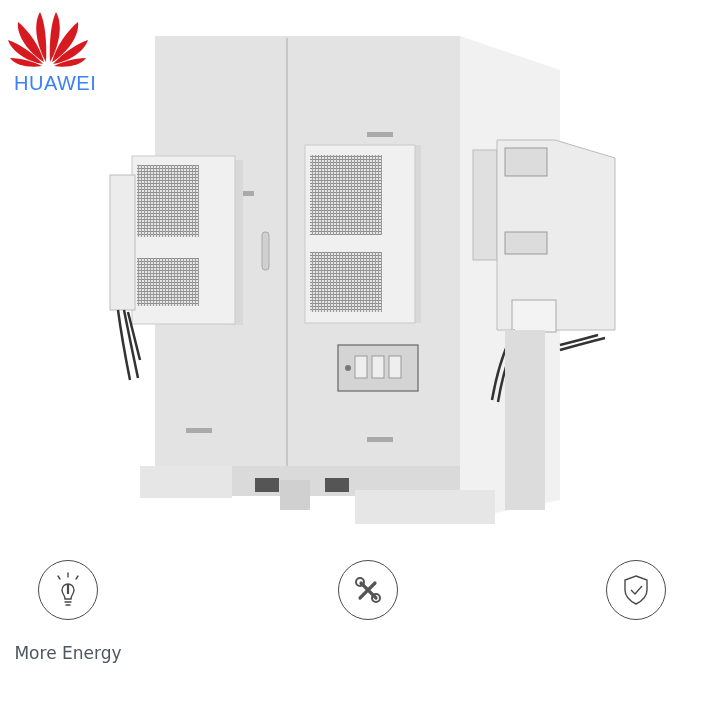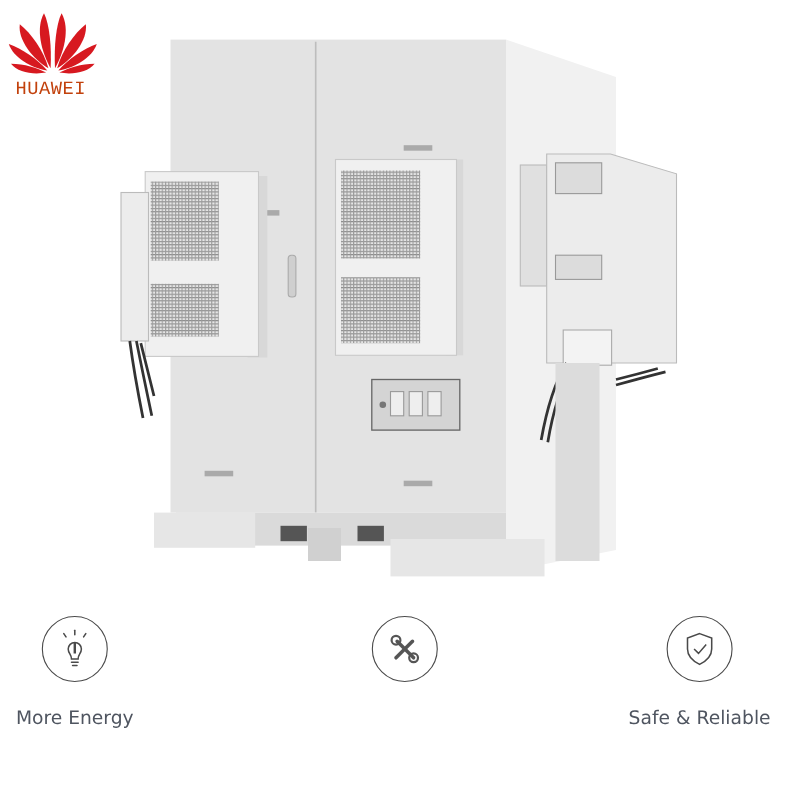--- a/index.html
+++ b/index.html
@@ -1,19 +1,19 @@
 <!DOCTYPE html>
 <html><head>
 <meta charset="utf-8">
 <style>
   html, body { margin:0; padding:0; background:#ffffff; }
   body { width:720px; height:720px; position:relative; overflow:hidden; font-family:"DejaVu Sans", sans-serif; }
   .abs { position:absolute; }
   .logo { left:6px; top:4px; width:84px; height:90px; }
-  .logo-word { position:absolute; left:8px; top:68px; font-family:Liberation Mono, monospace; font-size:17px; letter-spacing:0.5px; color:#c2410c; font-weight:500; }
+  .logo-word { position:absolute; left:8px; top:68px; font-family:Liberation Sans, sans-serif; font-size:20px; letter-spacing:0.5px; color:#3b82f6; font-weight:500; }
   .product { left:100px; top:30px; width:530px; height:500px; }
   .feature { position:absolute; top:560px; width:160px; text-align:center; }
   .feature .circle { width:58px; height:58px; border:1.6px solid #4a4a4a; border-radius:50%; margin:0 auto; display:flex; align-items:center; justify-content:center; }
   .feature .label { margin-top:23px; font-family:"DejaVu Sans", sans-serif; font-size:17px; color:#4f5560; }
   .grille { background-image:repeating-linear-gradient(0deg,#8a8a8a 0 1px,#e4e4e4 1px 3px); }
 </style>
 </head>
 <body>
 
 <div class="abs logo">
@@ -120,14 +120,13 @@
   </div>
 </div>
 
 <div class="feature" style="left:556px;">
   <div class="circle">
     <svg width="28" height="32" viewBox="0 0 28 32">
       <path d="M14,2 L25,6 V16 C25,23 20,27 14,30 C8,27 3,23 3,16 V6 Z" fill="none" stroke="#4a4a4a" stroke-width="1.4"></path>
       <polyline points="9,16 13,20 20,12" fill="none" stroke="#4a4a4a" stroke-width="1.4"></polyline>
     </svg>
   </div>
-  <div class="label">Safe &amp; Reliable</div>
 </div>
 
 </body></html>

